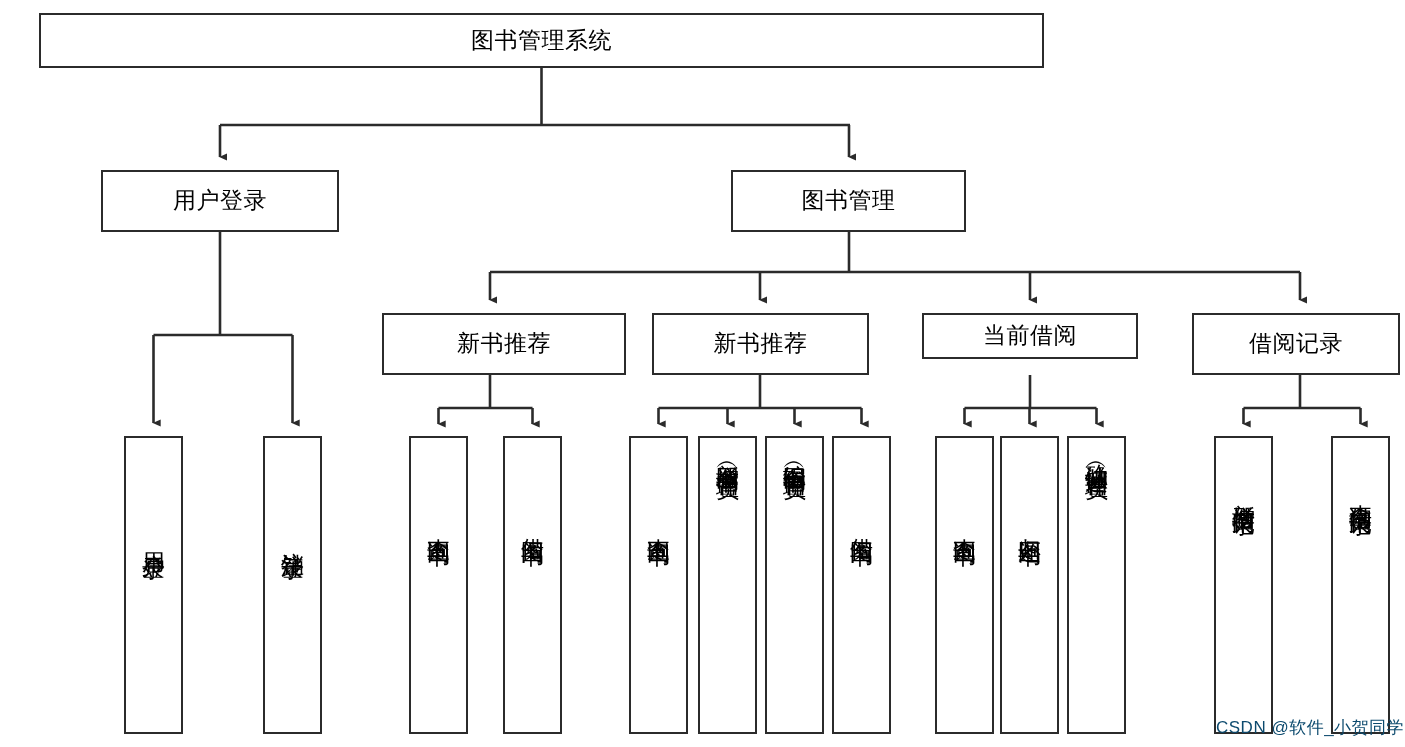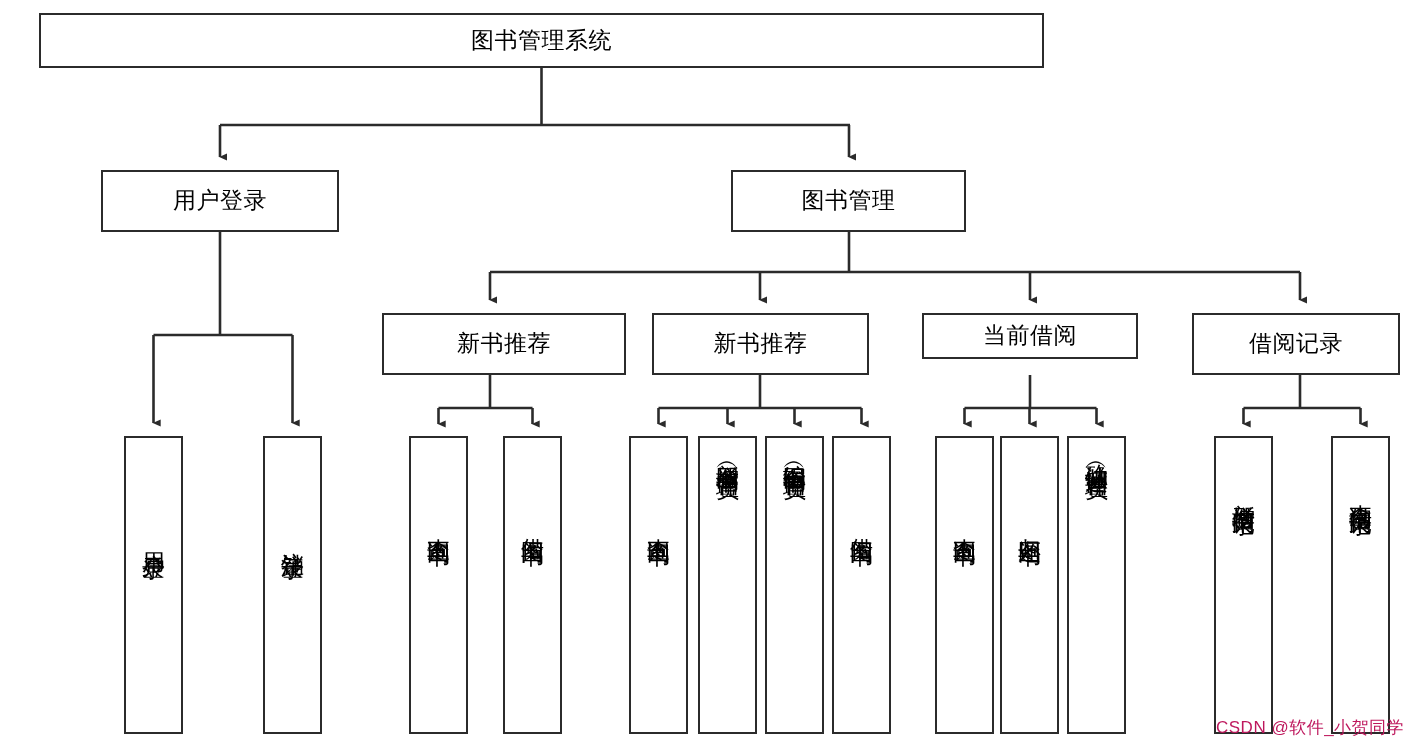--- a/index.html
+++ b/index.html
@@ -55,21 +55,21 @@
     line-height: 1;
     color: #000000;
     display: block;
   }
   .node-v.center .vlabel {
     margin-top: 0;
   }
   .watermark {
     position: absolute;
     font-size: 17px;
-    color: #be185d;
+    color: #0c4a6e;
     white-space: nowrap;
     letter-spacing: 0.5px;
   }
 </style>
 </head>
 <body>
 
 <div id="canvas">
 
   <svg class="wires" viewBox="0 0 1405 747" xmlns="http://www.w3.org/2000/svg">

